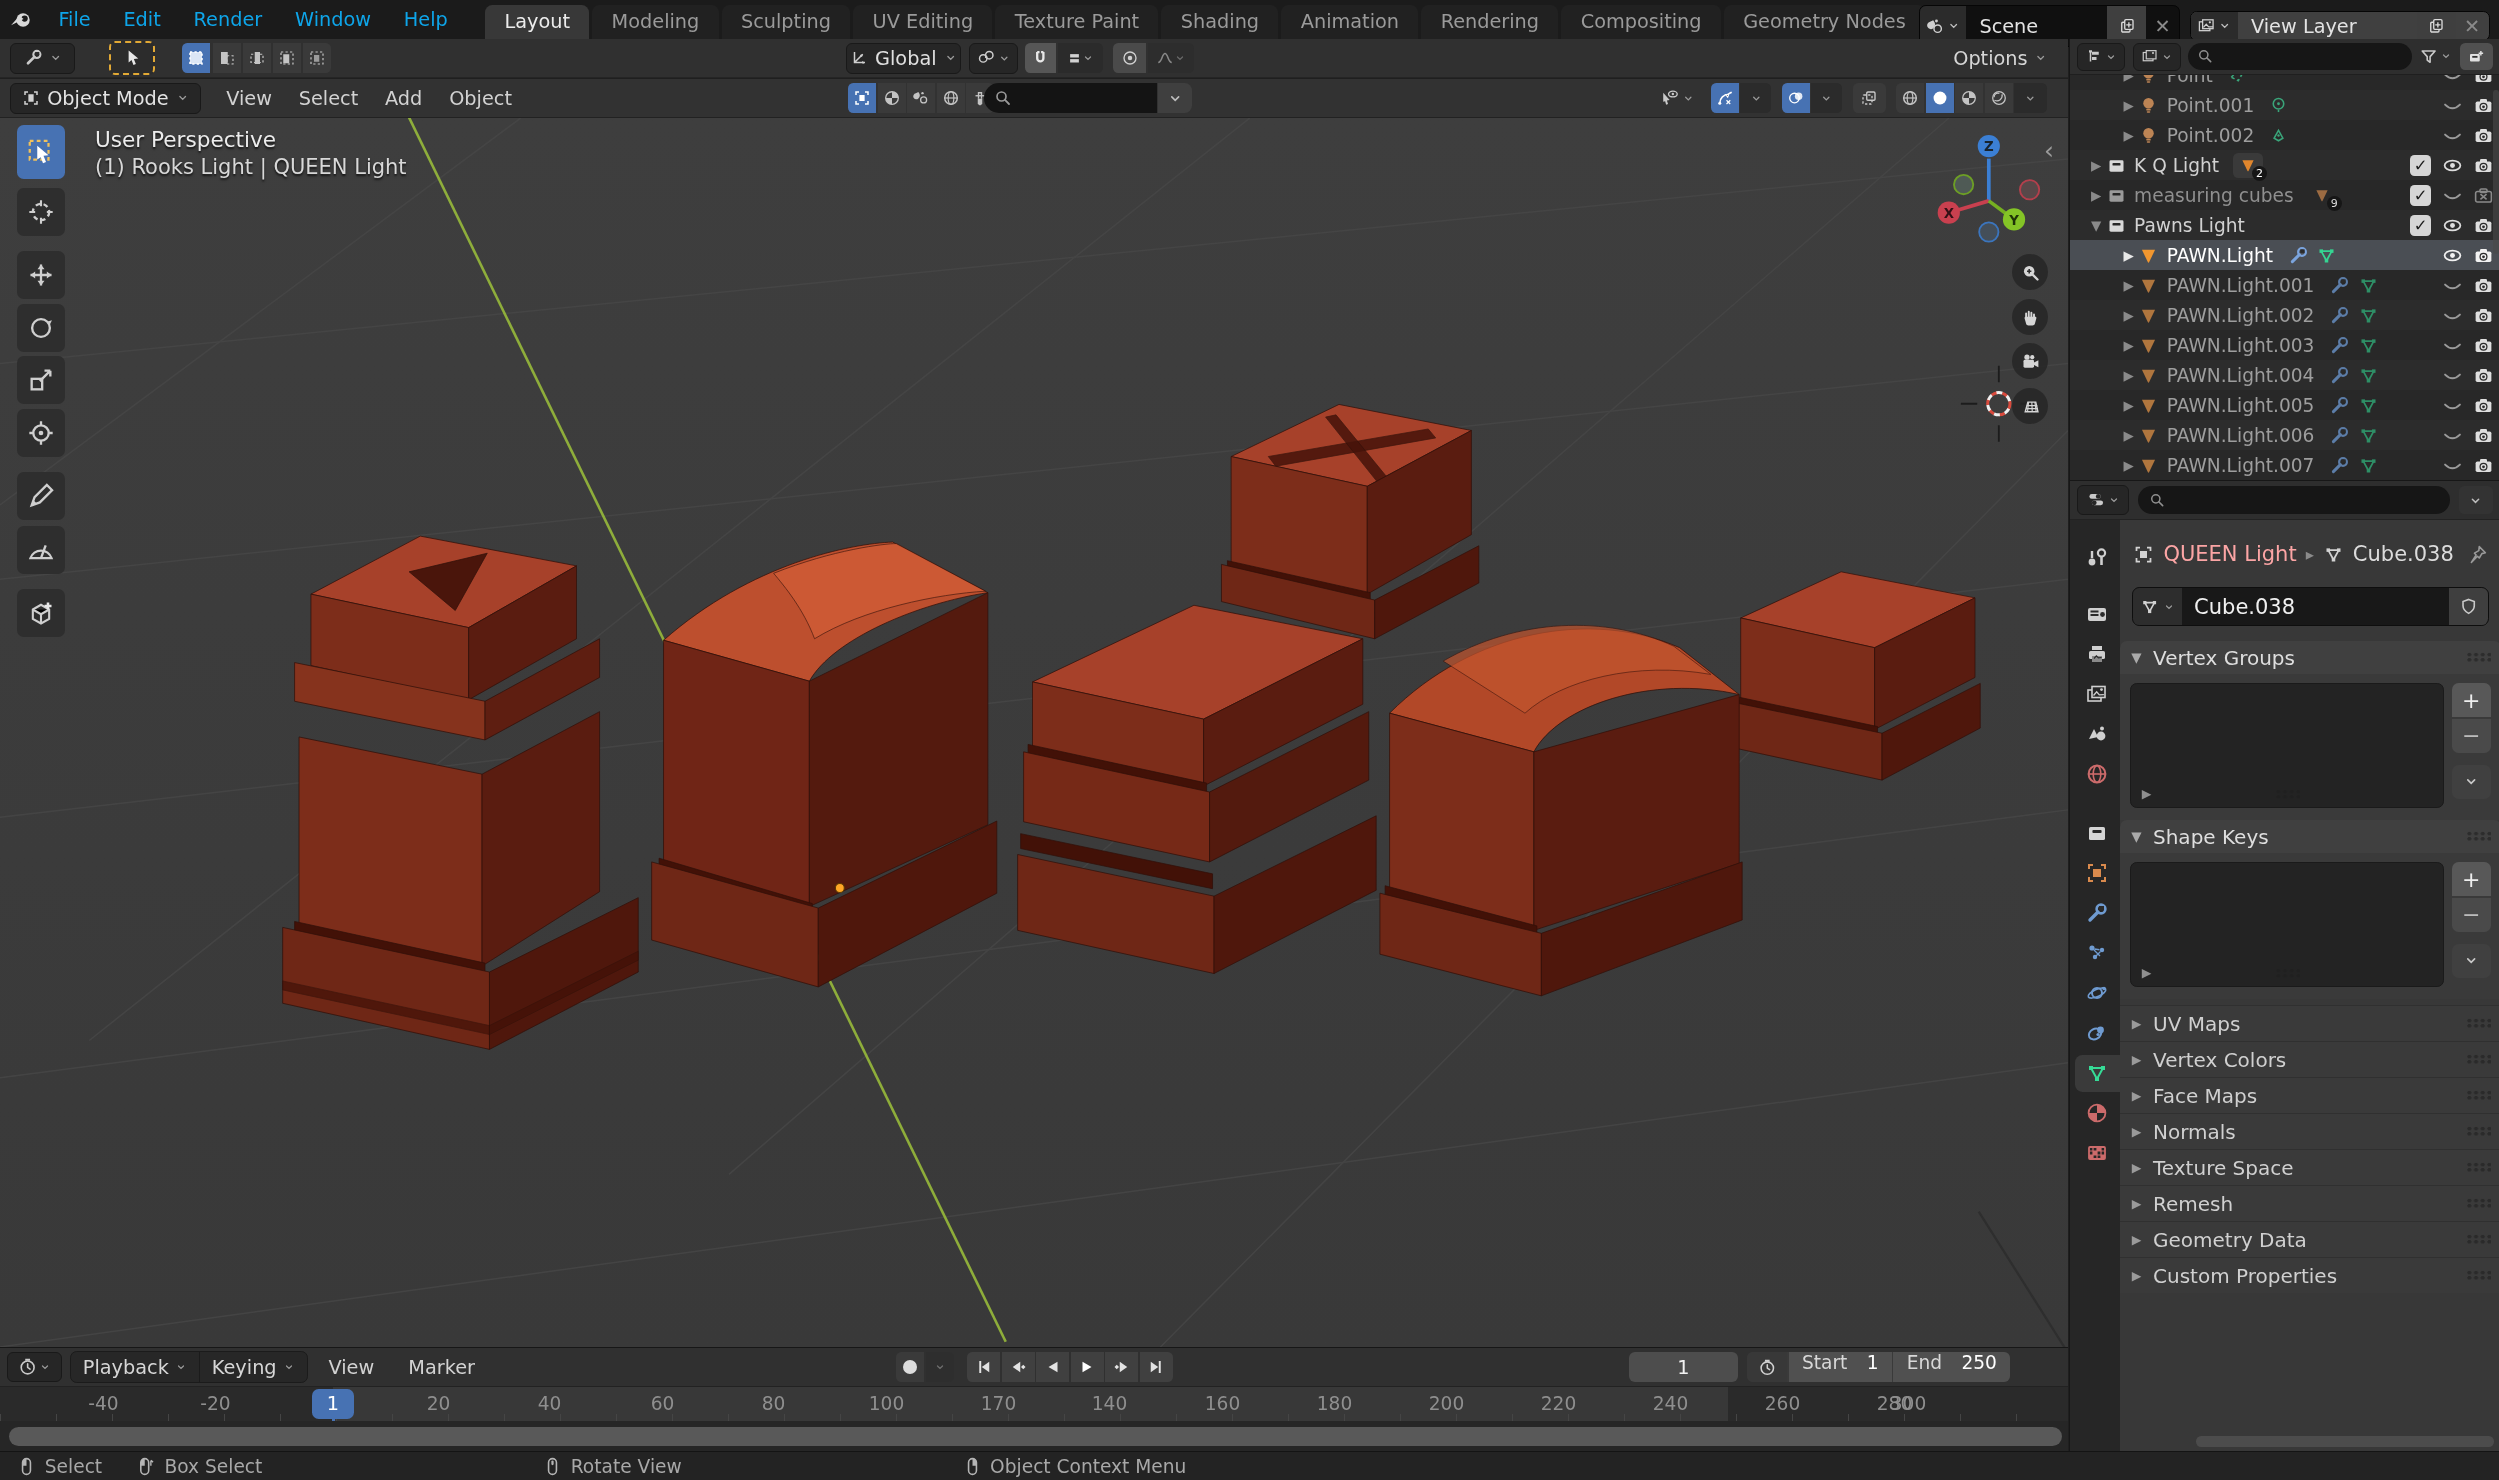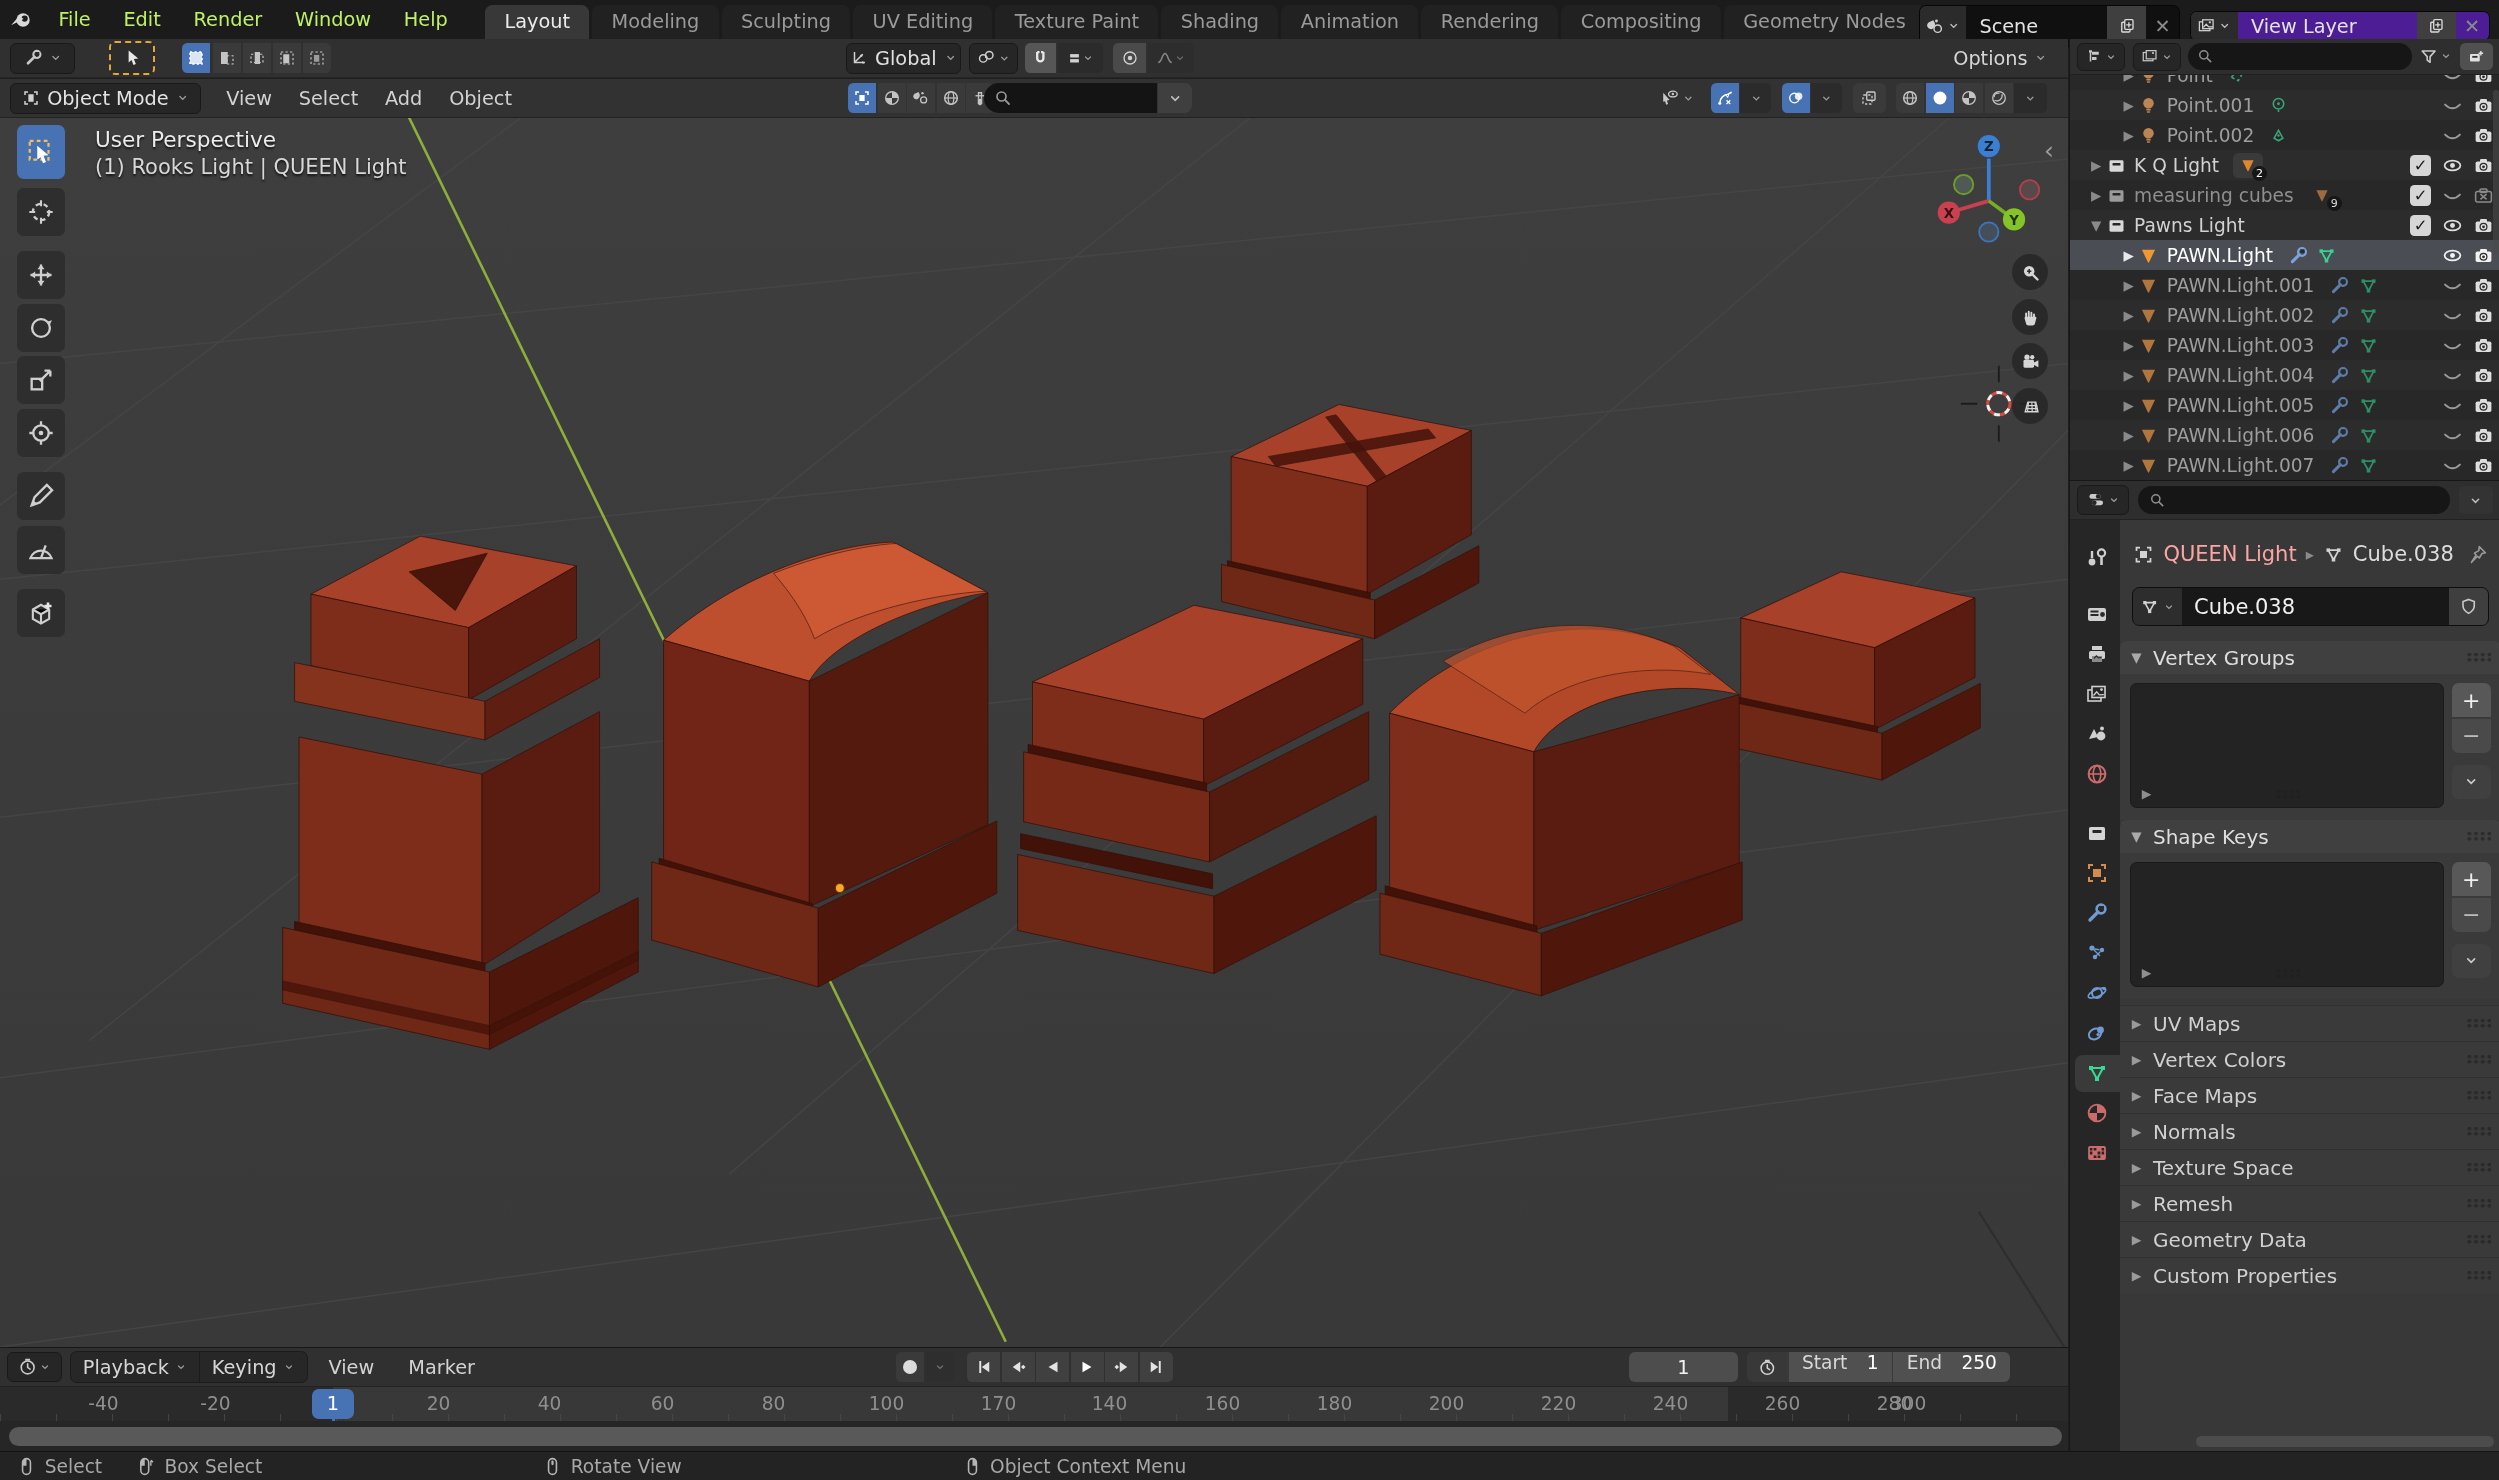--- a/index.html
+++ b/index.html
@@ -2,21 +2,21 @@
 <html style="font-size:12px"><head>
 <meta charset="utf-8">
 <style>
 *{box-sizing:border-box;margin:0;padding:0}
 html,body{width:2500px;height:1480px}
 body{position:relative;background:#1f1f1f;font-family:"DejaVu Sans","Liberation Sans",sans-serif;color:#c9c9c9;overflow:hidden}
 .abs{position:absolute}
 .fx{display:flex;align-items:center}
 .chip{background:#262626;border:0.7px solid #191919;border-radius:6px;display:flex;align-items:center;justify-content:center;gap:6px}
 .btn{background:#3d3d3d;border-radius:5.2px;display:flex;align-items:center;justify-content:center}
-.mi{padding:0 16.4px;color:#bef264;font-size:19.3px;line-height:39px;cursor:default}
+.mi{padding:0 16.4px;color:#0ea5e9;font-size:19.3px;line-height:39px;cursor:default}
 .tab{height:34px;margin-top:4.5px;padding:0 19.3px;border-radius:7.4px 7.4px 0 0;background:#212121;color:#9a9a9a;font-size:19.3px;display:flex;align-items:center}
 .tab.act{background:#383838;color:#ececec}
 .hmenu{padding:0 13.4px;font-size:19.3px;color:#d2d2d2}
 .ticlbl{position:absolute;width:67px;text-align:center;font-size:18.6px;color:#8f8f8f;top:6px}
 .orow{height:30px;display:flex;align-items:center;font-size:18.6px;color:#9e9e9e;padding-right:6px}
 .orow.alt{background:#2c2c2c}
 .orow.sel{background:#4a4e54;color:#fff}
 .oexp{width:19.3px;color:#8a8a8a;font-size:13.4px;text-align:center}
 .oright{margin-left:auto;display:flex;align-items:center;gap:10.4px}
 .cbx{width:21px;height:21px;background:#d6d6d6;border-radius:4.5px;color:#1c1c1c;font-size:16.4px;font-weight:bold;display:flex;align-items:center;justify-content:center}
@@ -181,21 +181,21 @@
       <span style="padding:0 13.4px;min-width:141px;font-size:19.3px;color:#e3e3e3">Scene</span>
       <div class="fx" style="height:100%;width:39px;background:#3f3f3f;justify-content:center">
         <svg width="18" height="18" viewBox="0 0 24 24">
             <rect x="5" y="7" width="11" height="13" rx="1.5" fill="none" stroke="#dcdcdc" stroke-width="1.8"></rect>
             <rect x="9" y="3.5" width="11" height="13" rx="1.5" fill="#2f2f2f" stroke="#dcdcdc" stroke-width="1.8"></rect>
             <path d="M14.5 7v7M11 10.5h7" stroke="#dcdcdc" stroke-width="1.8"></path>
           </svg>
       </div>
       <div class="fx" style="height:100%;width:33px;justify-content:center;color:#8a8a8a;font-size:19.3px">✕</div>
     </div>
-    <div class="fx" style="height:30px;background:#4c1d95;border:0.7px solid #060606;border-radius:6.7px;overflow:hidden">
+    <div class="fx" style="height:30px;background:#404040;border:0.7px solid #060606;border-radius:6.7px;overflow:hidden">
       <div class="fx" style="height:100%;padding:0 6px;background:#2b2b2b;gap:1.5px">
         <svg width="19.3" height="19.3" viewBox="0 0 24 24">
             <rect x="3" y="6" width="13" height="11" fill="none" stroke="#cfcfcf" stroke-width="1.6"></rect>
             <rect x="7" y="3.5" width="13" height="11" fill="#2b2b2b" stroke="#cfcfcf" stroke-width="1.6"></rect>
             <circle cx="16" cy="6.6" r="1.4" fill="#cfcfcf"></circle>
             <path d="M8 13l3.5-4 3 3.4 5.5-.2" fill="none" stroke="#cfcfcf" stroke-width="1.5"></path>
           </svg>
         <svg width="13.4" height="13.4" viewBox="0 0 24 24" color="#bdbdbd">
             <use href="#chev"></use>
           </svg>

